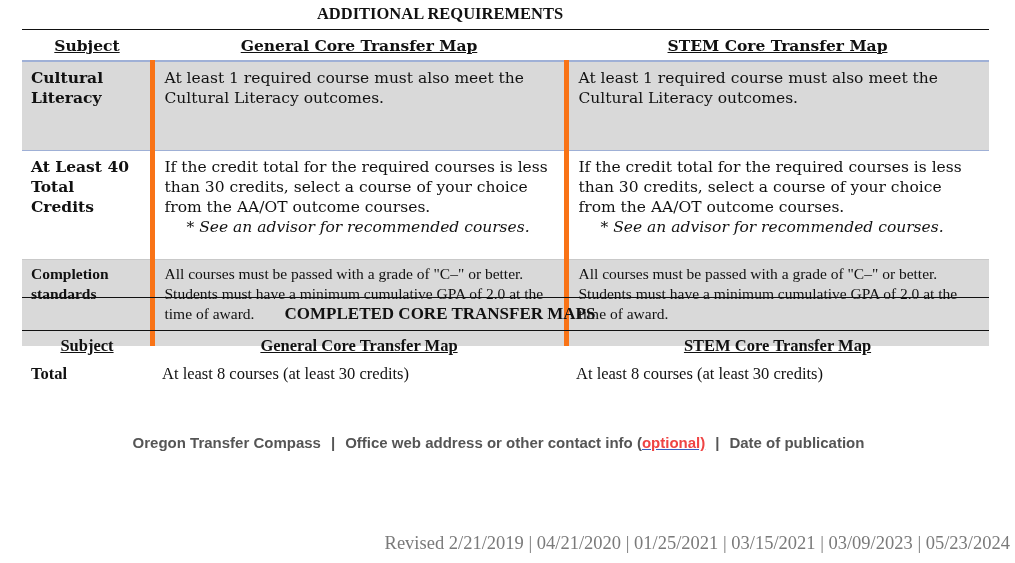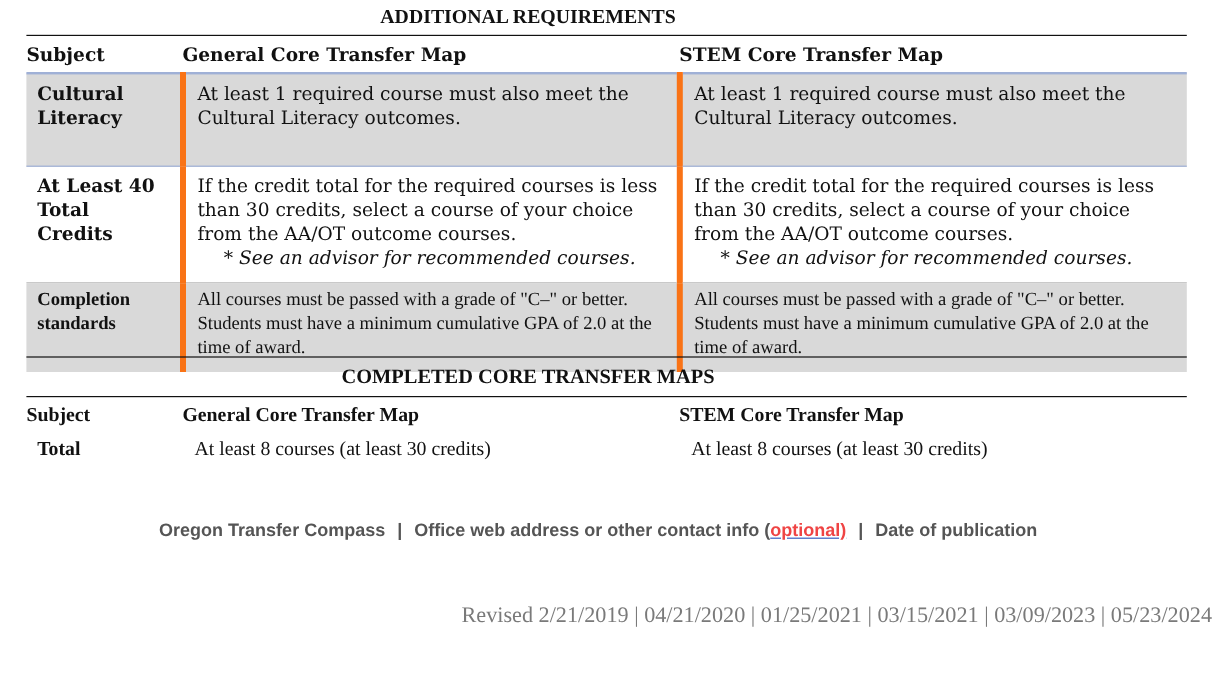--- a/index.html
+++ b/index.html
@@ -7,37 +7,37 @@
          font-family: "DejaVu Serif", "Liberation Serif", serif; color: #111; }
   .title { position: absolute; left: 0; width: 880px; text-align: center;
            font-weight: bold; font-size: 16.5px; letter-spacing: 0px;
            font-family: "Liberation Serif", serif; }
   .title1 { top: 4px; }
   .title2 { top: 304px; font-size: 17px; }
   .rule { position: absolute; left: 22px; width: 967px; height: 0; border-top: 1.3px solid #111; }
   table { position: absolute; left: 22px; width: 967px; border-collapse: collapse; table-layout: fixed; }
   .t1 { top: 30px; }
   col.c1 { width: 130px; } col.c2 { width: 414px; } col.c3 { width: 423px; }
-  th { font-weight: bold; font-size: 15.5px; height: 30px; padding: 0; text-align: left; }
-  td { font-size: 15.5px; line-height: 20px; vertical-align: top; padding: 6px 10px 10px 10px; }
+  th { font-weight: bold; font-size: 15.5px; height: 30px; padding: 0; text-align: center; text-decoration: underline; }
+  td { font-size: 15.5px; line-height: 20px; vertical-align: top; padding: 6px 10px 22px 10px; }
   td.subj { font-weight: bold; padding-left: 9px; }
   tr.shaded td { background: #d9d9d9; }
   .t1 tbody tr td + td { border-left: 5px solid #f97316; }
   .t1 tbody tr.r1 td { border-top: 2px solid #9fb0d6; border-bottom: 1px solid #9fb0d6; height: 60px; }
   .t1 tbody tr.r2 td { height: 80px; border-bottom: 1px solid #c9c9c9; }
   .t1 tbody tr.r3 td { height: 60px; padding-top: 4px; font-family: Liberation Serif, serif; }
   .note { font-style: italic; padding-left: 22px; display: block; }
   .t2 { top: 331px; }
   .t2 th, .t2 td { font-family: "Liberation Serif", serif; font-size: 16.5px; }
   .t2 td { padding-top: 3px; }
   .footer { position: absolute; top: 434px; left: 0; width: 997px; text-align: center;
             font-family: "Liberation Sans", sans-serif; font-weight: bold; font-size: 15px; color: #555; }
   .footer .sep { padding: 0 10px; }
   .footer .link { color: #ef4444; text-decoration: underline; text-decoration-color: #3b5fc0; }
-  .revised { position: absolute; top: 503px; right: 5px; font-family: "Liberation Serif", serif;
+  .revised { position: absolute; top: 533px; right: 5px; font-family: "Liberation Serif", serif;
              font-size: 18.5px; color: #7a7a7a; }
 </style>
 </head>
 <body>
 
 <div class="title title1">ADDITIONAL REQUIREMENTS</div>
 <div class="rule" style="top:29px"></div>
 
 <table class="t1">
   <colgroup>

